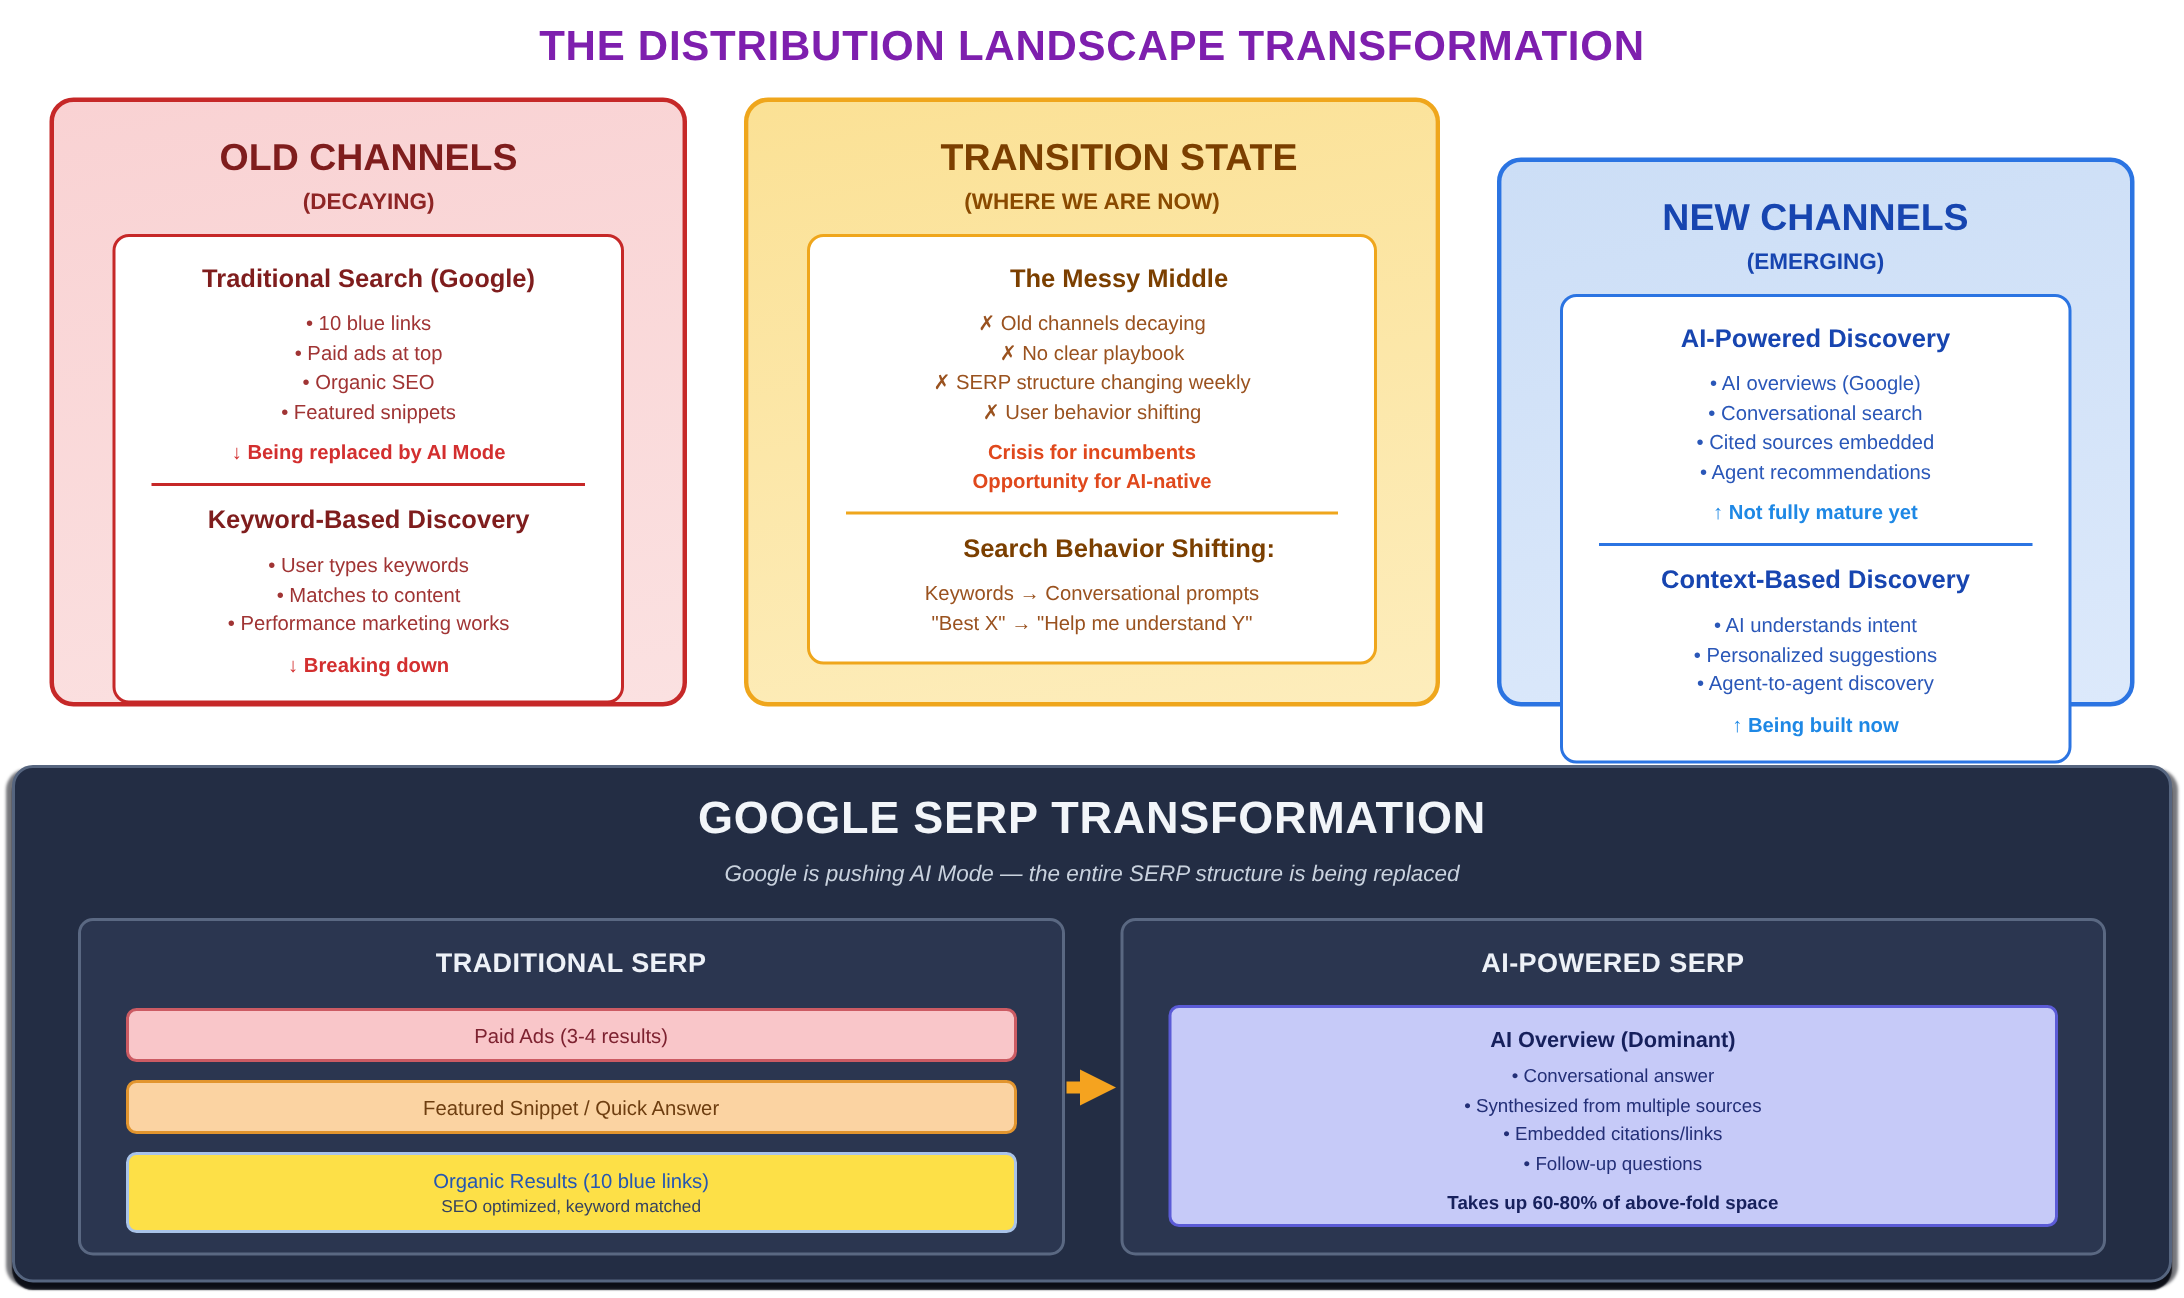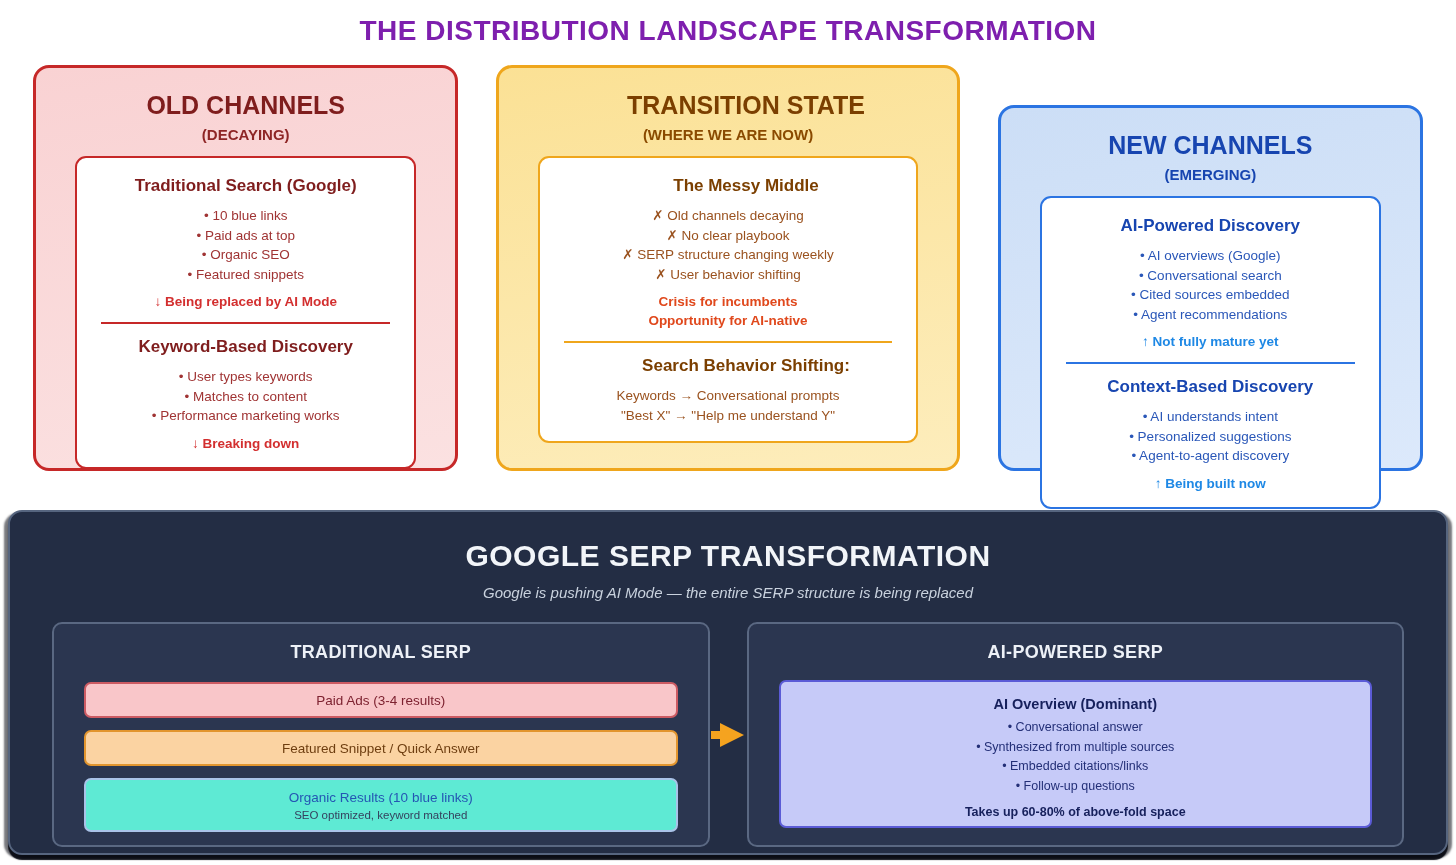--- a/index.html
+++ b/index.html
@@ -39,34 +39,34 @@
   .card.blue .card-title,.card.blue h3{color:#1745B0;}
   .card.blue .card-sub{color:#1745B0;}
   .card.blue .inner,.card.blue .divider{border-color:#2B74E2;}
   .card.blue .line{color:#2A57B8;}
   .card.blue .note{color:#1E88E5;}
 
   
   .serp{margin:39px 8px 0;height:345px;box-sizing:border-box;background:#232D44;
     border:2px solid #56657F;border-radius:14px;
     box-shadow:0 5px 1px rgba(7,10,18,.95),-4px 3px 2px rgba(7,10,18,.55),4px 3px 2px rgba(7,10,18,.55);}
-  .serp-title{margin:10px;padding-top:16px;text-align:center;color:#F2F5F9;font-size:30px;line-height:36px;
+  .serp-title{margin:0;padding-top:16px;text-align:center;color:#F2F5F9;font-size:30px;line-height:36px;
     font-weight:bold;letter-spacing:.5px;}
   .serp-sub{margin-top:10px;text-align:center;color:#C9D2DE;font-style:italic;font-size:15px;line-height:18px;}
   .serp-row{display:flex;align-items:stretch;margin:20px 42px 0;height:225px;}
   .serp-box{flex:1 1 0;box-sizing:border-box;background:#2B3650;border:2px solid #5A6882;border-radius:10px;
     padding:0 30px;}
   .serp-box h3{margin:17px 0 0;text-align:center;color:#EDF1F7;font-size:18px;line-height:22px;
     font-weight:bold;letter-spacing:.3px;}
   .srow{box-sizing:border-box;border:2px solid;border-radius:7px;margin-top:12px;display:flex;
     flex-direction:column;justify-content:center;text-align:center;}
   .srow.first{margin-top:19px;}
   .srow.ads{height:36px;background:#F9C6C9;border-color:#CC5B63;color:#7D2230;font-size:13.5px;}
   .srow.snippet{height:36px;background:#FBD3A2;border-color:#E2952E;color:#6E3E10;font-size:13.5px;}
-  .srow.organic{height:54px;background:#5eead4;border-color:#A9C3E8;}
+  .srow.organic{height:54px;background:#fde047;border-color:#A9C3E8;}
   .organic-label{color:#2456B3;font-size:13.5px;}
   .organic-sub{color:#35425F;font-size:11.5px;margin-top:4px;}
   .arrow-wrap{flex:0 0 37px;display:flex;align-items:center;justify-content:center;}
   .ai-box{box-sizing:border-box;margin-top:17px;height:148px;background:#C6CAF8;border:2px solid #5B5BD6;
     border-radius:7px;padding-top:10px;text-align:center;}
   .ai-heading{color:#16205C;font-weight:bold;font-size:14.5px;margin-top:4px;}
   .ai-line{color:#232F77;font-size:12.5px;line-height:19.5px;}
   .ai-line.first{margin-top:6px;}
   .ai-note{color:#16205C;font-weight:bold;font-size:12.5px;margin-top:9px;}
 </style>

